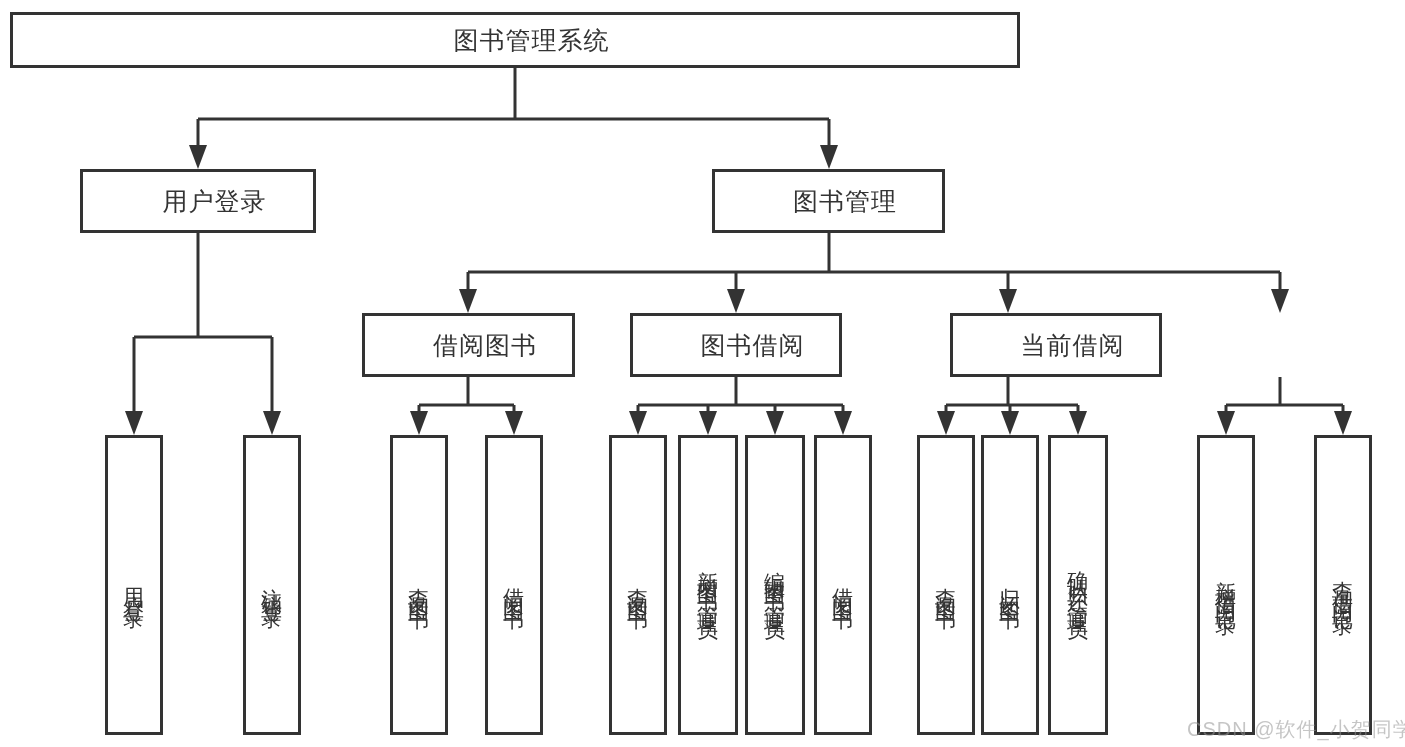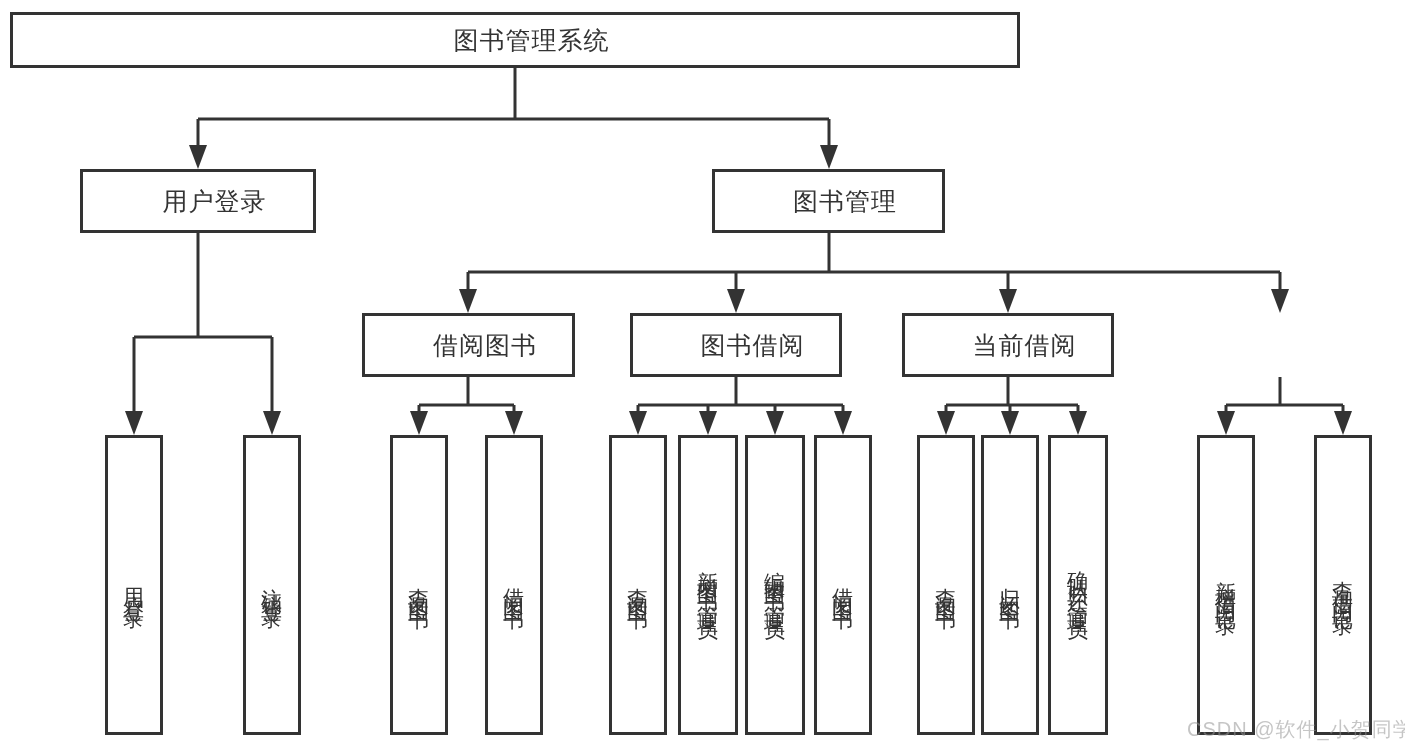--- a/index.html
+++ b/index.html
@@ -130,21 +130,21 @@
     </g>
   </svg>
 
   <div class="node h" style="left:10px; top:12px; width:1010px; height:56px;">图书管理系统</div>
 
   <div class="node h" style="left:80px; top:169px; width:236px; height:64px;">用户登录</div>
   <div class="node h" style="left:712px; top:169px; width:233px; height:64px;">图书管理</div>
 
   <div class="node h" style="left:362px; top:313px; width:213px; height:64px;">借阅图书</div>
   <div class="node h" style="left:630px; top:313px; width:212px; height:64px;font-family:Liberation Serif, serif;">图书借阅</div>
-  <div class="node h" style="left:902px; top:313px; width:212px; height:64px;">当前借阅</div>
+  <div class="node h" style="left:950px; top:313px; width:212px; height:64px;">当前借阅</div>
 
   <div class="node v" style="left:105px; top:435px; width:58px; height:300px;">用户登录</div>
   <div class="node v" style="left:243px; top:435px; width:58px; height:300px;">注销登录</div>
 
   <div class="node v" style="left:390px; top:435px; width:58px; height:300px;">查询图书</div>
   <div class="node v" style="left:485px; top:435px; width:58px; height:300px;">借阅图书</div>
 
   <div class="node v" style="left:609px; top:435px; width:58px; height:300px;">查询图书</div>
   <div class="node v" style="left:678px; top:435px; width:60px; height:300px;">新增图书（管理员）</div>
   <div class="node v" style="left:745px; top:435px; width:60px; height:300px;">编辑图书（管理员）</div>

